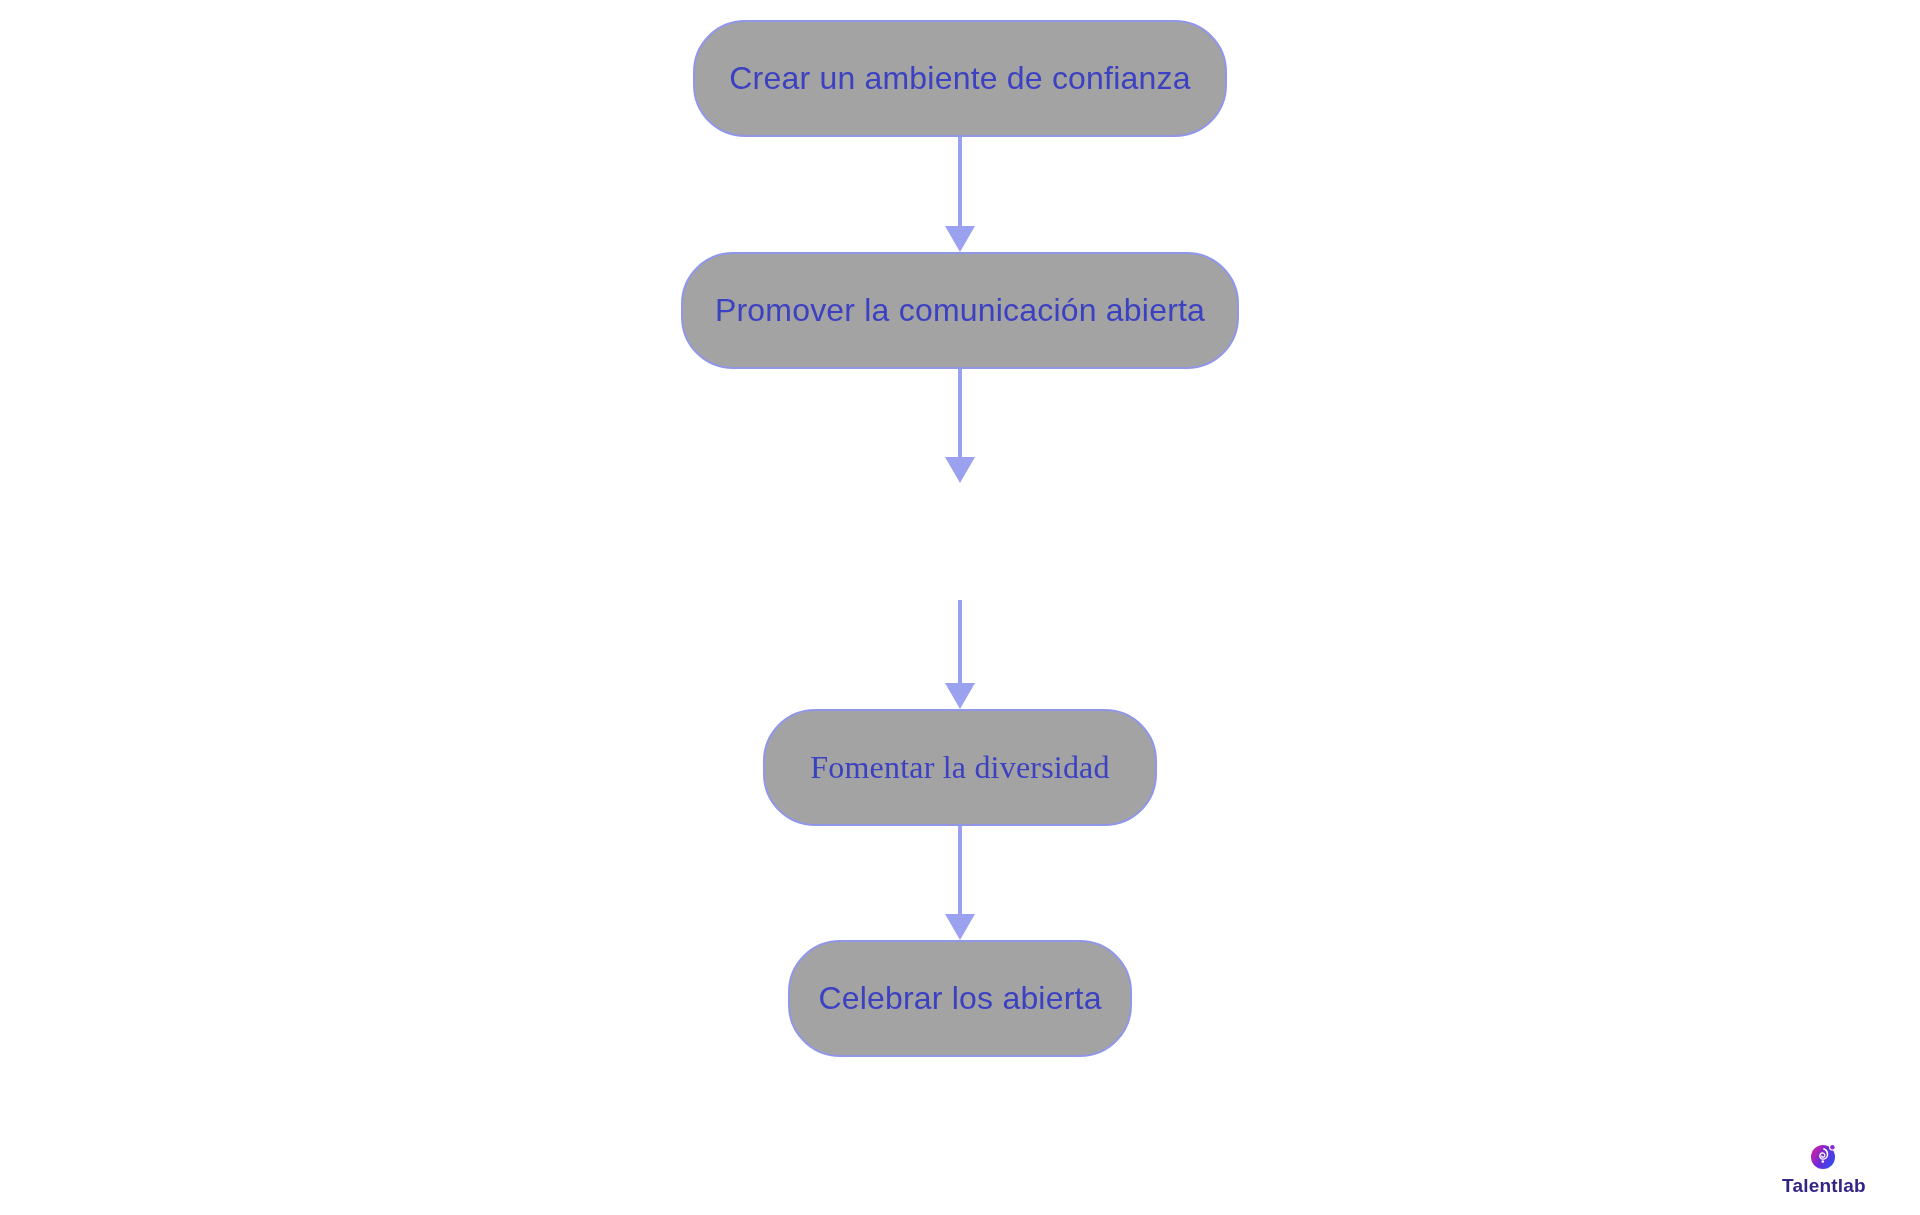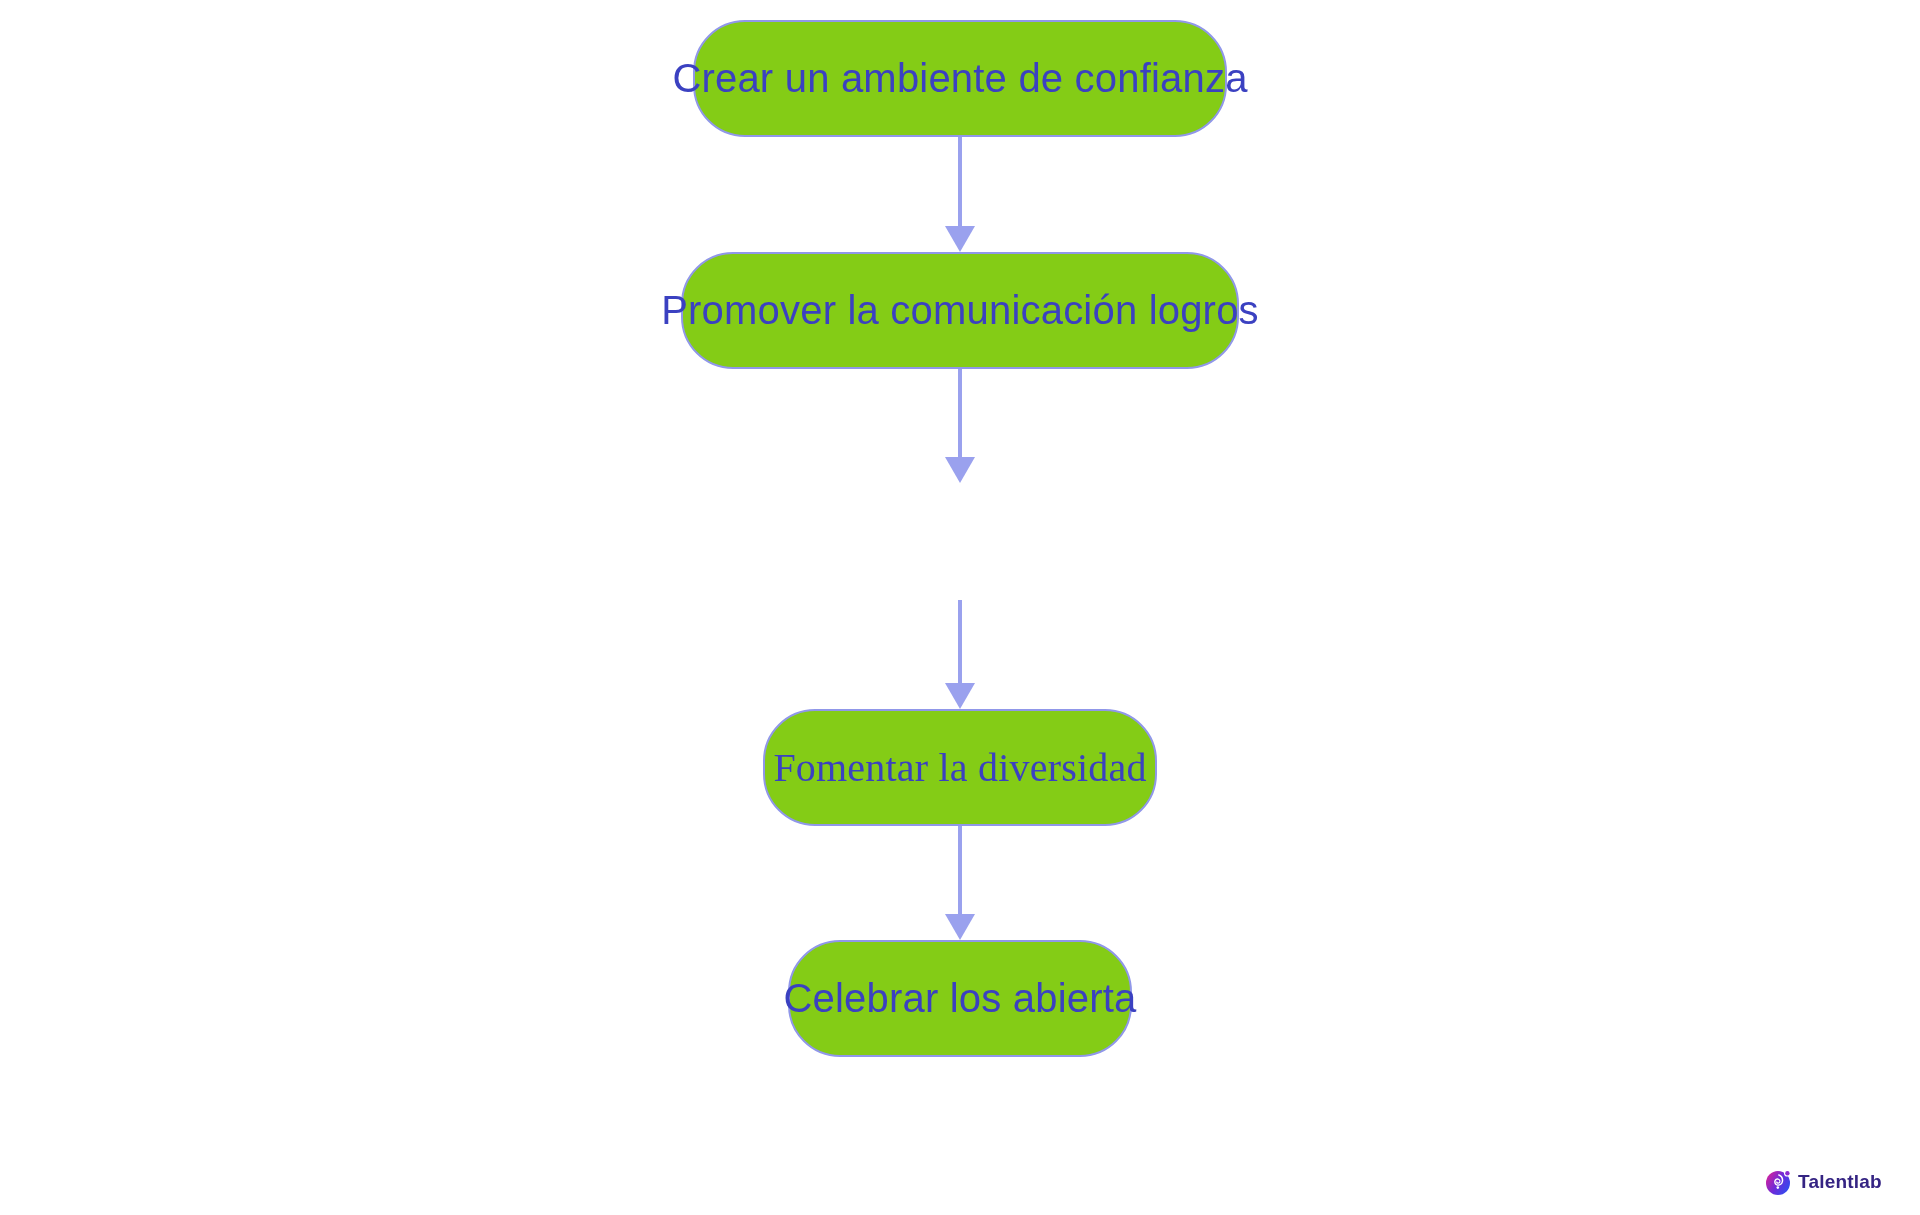--- a/index.html
+++ b/index.html
@@ -12,29 +12,29 @@
     position: relative;
     width: 1920px;
     height: 1215px;
     background: #ffffff;
     overflow: hidden;
   }
   
   .node {
     position: absolute;
     height: 117px;
-    background: #84cc16;
+    background: #a3a3a3;
     border: 2px solid #9097e9;
     border-radius: 52px;
     box-sizing: border-box;
     display: flex;
     align-items: center;
     justify-content: center;
     color: #3b41c1;
-    font-size: 40px;
+    font-size: 32px;
     letter-spacing: 0.2px;
     white-space: nowrap;
   }
   .node-1 { left: 693px; top: 20px;  width: 534px; }
   .node-2 { left: 681px; top: 252px; width: 558px; }
   .node-3 { left: 696px; top: 483px; width: 534px; }
   .node-4 { left: 763px; top: 709px; width: 394px; font-family: Liberation Serif, serif; }
   .node-5 { left: 788px; top: 940px; width: 344px; }
 
   
@@ -66,20 +66,21 @@
     border-top: 26px solid #9aa1ee;
   }
 
   
   .brand {
     position: absolute;
     right: 36px;
     bottom: 18px;
     width: 120px;
     display: flex;
+    flex-direction: column;
     align-items: center;
     gap: 4px;
   }
   .brand-icon {
     width: 30px;
     height: 30px;
   }
   .brand-name {
     font-size: 19px;
     font-weight: 700;
@@ -95,21 +96,21 @@
   <div class="node node-1">
     <span>Crear un ambiente de confianza</span>
   </div>
 
   <div class="arrow arrow-1">
     <div class="shaft"></div>
     <div class="head"></div>
   </div>
 
   <div class="node node-2">
-    <span>Promover la comunicación logros</span>
+    <span>Promover la comunicación abierta</span>
   </div>
 
   <div class="arrow arrow-2">
     <div class="shaft"></div>
     <div class="head"></div>
   </div>
 
 
   <div class="arrow arrow-3">
     <div class="shaft"></div>

